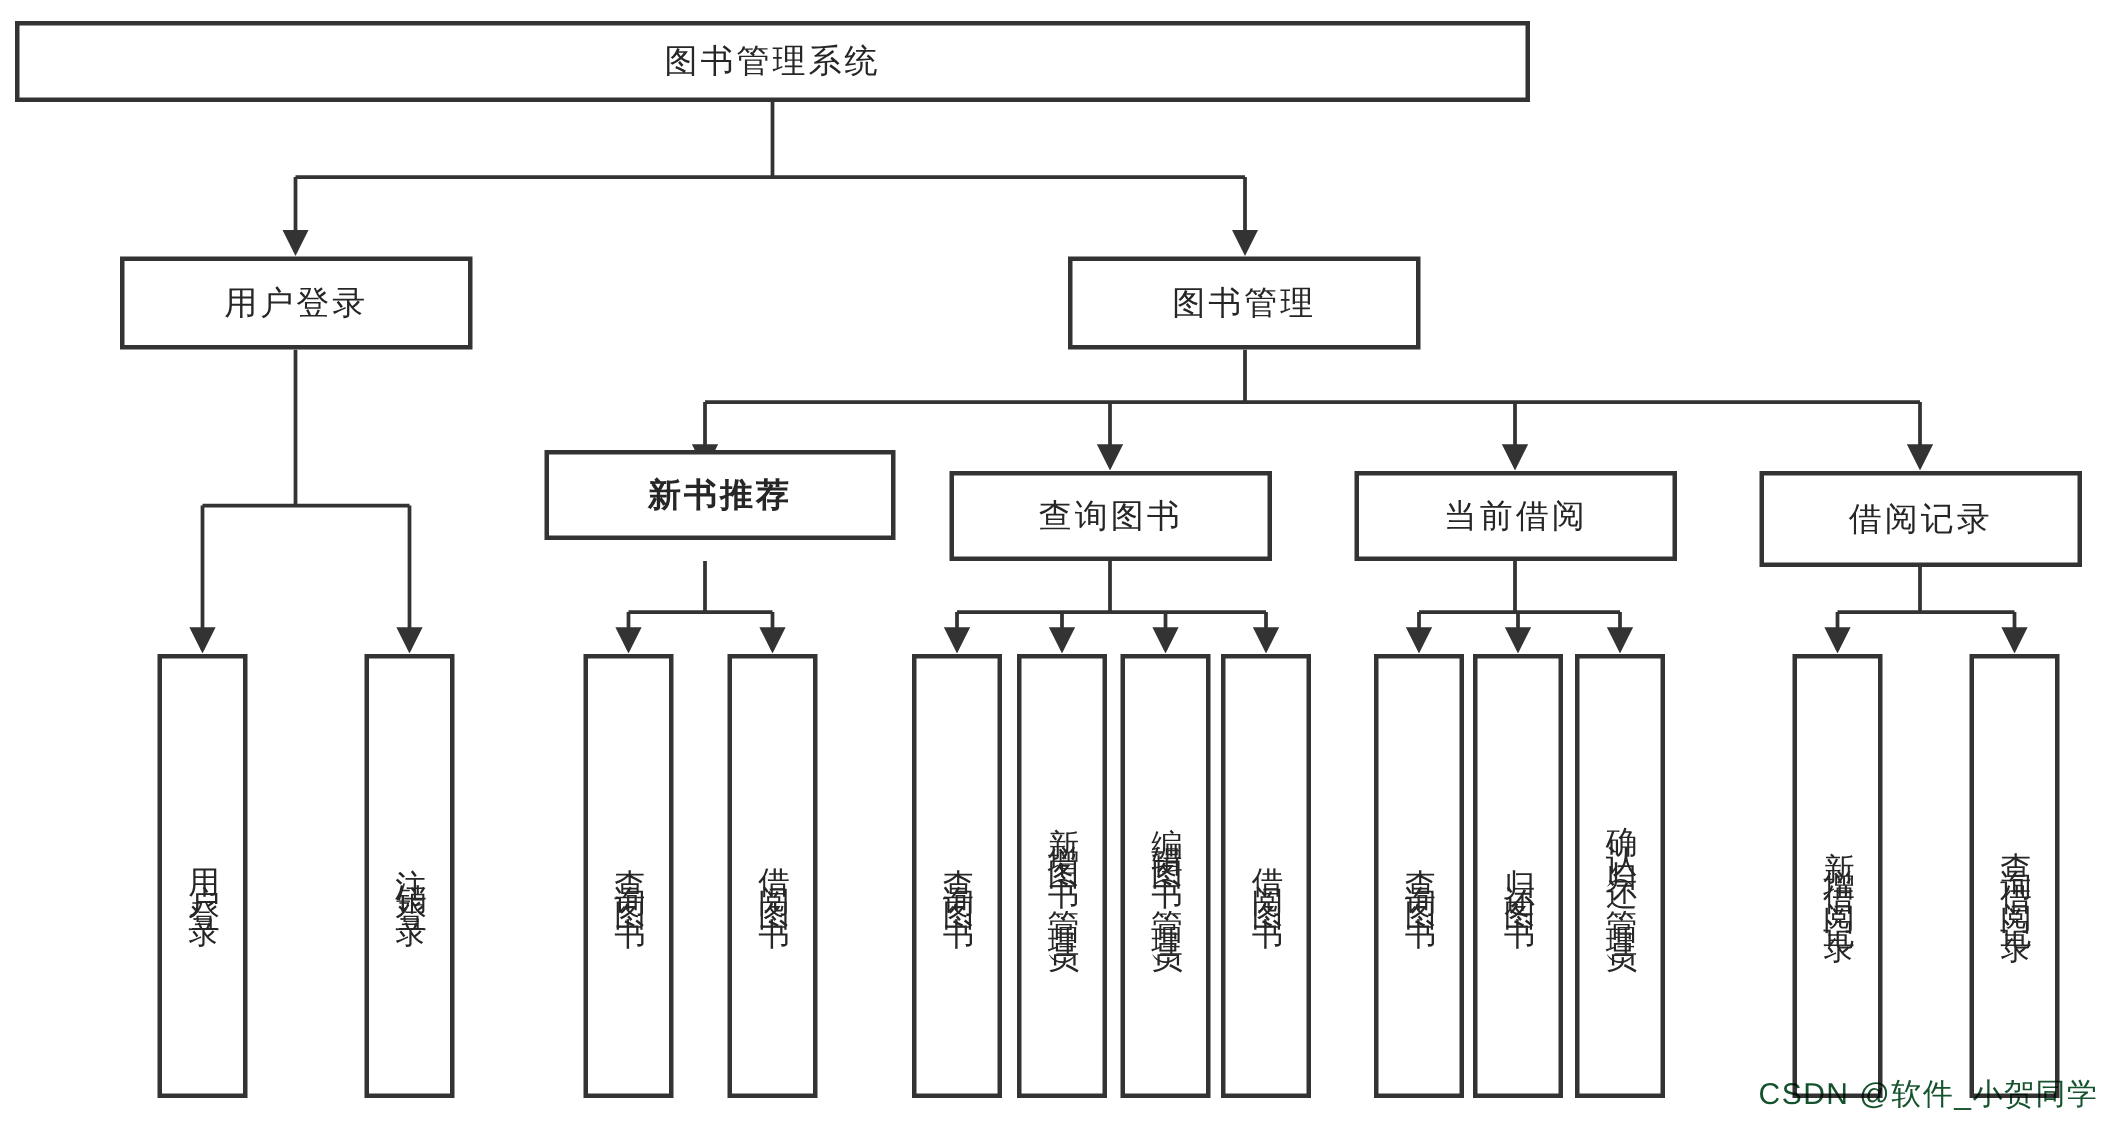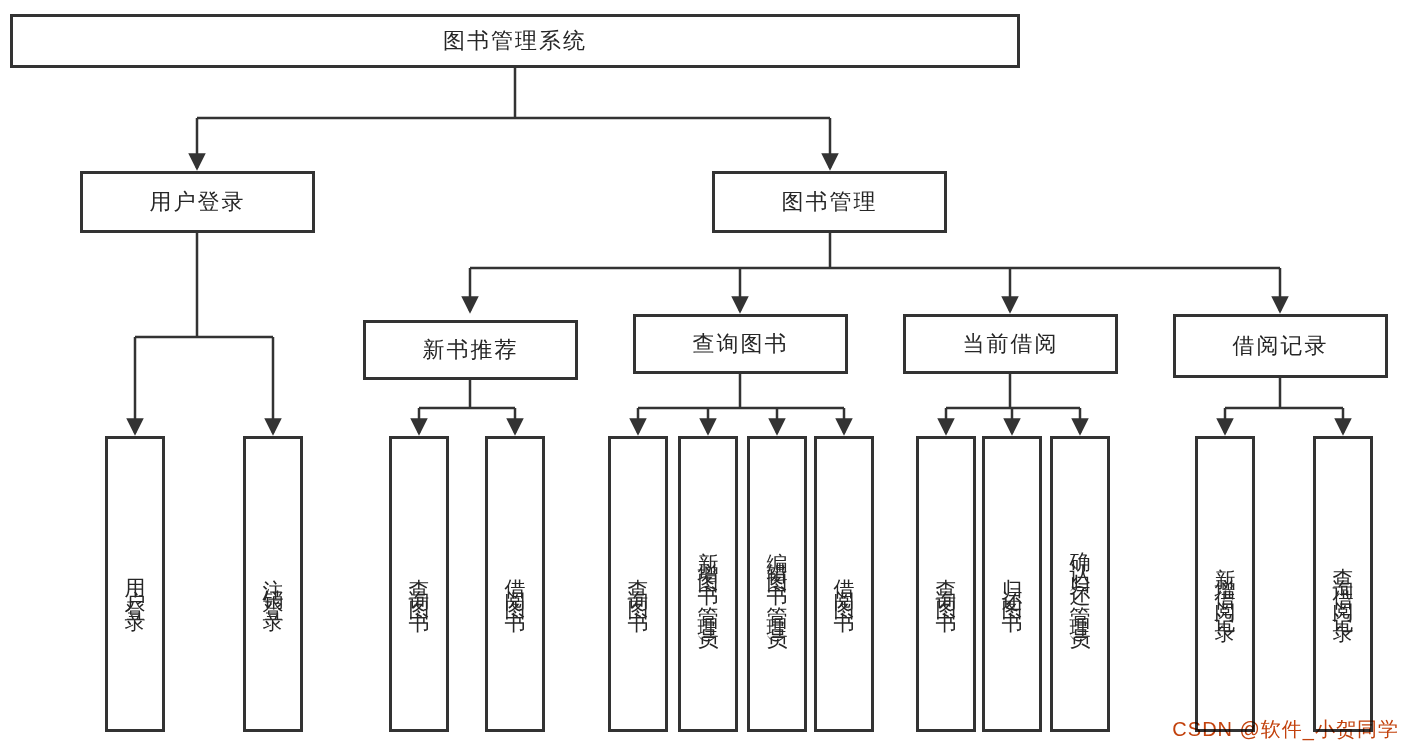--- a/index.html
+++ b/index.html
@@ -15,21 +15,21 @@
   }
   .vbox{
     position:absolute;box-sizing:border-box;background:#ffffff;
     border:3px solid #333333;display:flex;align-items:center;justify-content:center;
     writing-mode:vertical-rl;text-orientation:mixed;
     font-size:21px;letter-spacing:11px;color:#262626;z-index:1;
     width:60px;height:296px;top:436px;
   }
   .watermark{
     position:absolute;right:6px;top:716px;z-index:3;
-    font-size:20px;color:#c2410c;letter-spacing:1px;
+    font-size:20px;color:#14532d;letter-spacing:1px;
     mix-blend-mode:multiply;white-space:nowrap;text-align:right;
   }
 </style>
 </head>
 <body>
 
 <div class="stage">
 
   <svg class="connectors" width="1405" height="747" viewBox="0 0 1405 747">
     <defs>
@@ -67,21 +67,21 @@
       <path d="M1225,408 V433" marker-end="url(#arrow)"></path>
       <path d="M1343,408 V433" marker-end="url(#arrow)"></path>
     </g>
   </svg>
 
   <div class="hbox" style="left:10px;top:14px;width:1010px;height:54px;">图书管理系统</div>
 
   <div class="hbox" style="left:80px;top:171px;width:235px;height:62px;">用户登录</div>
   <div class="hbox" style="left:712px;top:171px;width:235px;height:62px;">图书管理</div>
 
-  <div class="hbox" style="left:363px;top:320px;width:215px;height:60px;">新书推荐</div>
+  <div class="hbox" style="left:363px;top:300px;width:234px;height:60px;font-weight:bold;">新书推荐</div>
   <div class="hbox" style="left:633px;top:314px;width:215px;height:60px;">查询图书</div>
   <div class="hbox" style="left:903px;top:314px;width:215px;height:60px;font-family:Liberation Serif, serif;">当前借阅</div>
   <div class="hbox" style="left:1173px;top:314px;width:215px;height:64px;">借阅记录</div>
 
   <div class="vbox" style="left:105px;">用户登录</div>
   <div class="vbox" style="left:243px;">注销登录</div>
 
   <div class="vbox" style="left:389px;">查询图书</div>
   <div class="vbox" style="left:485px;">借阅图书</div>
 

